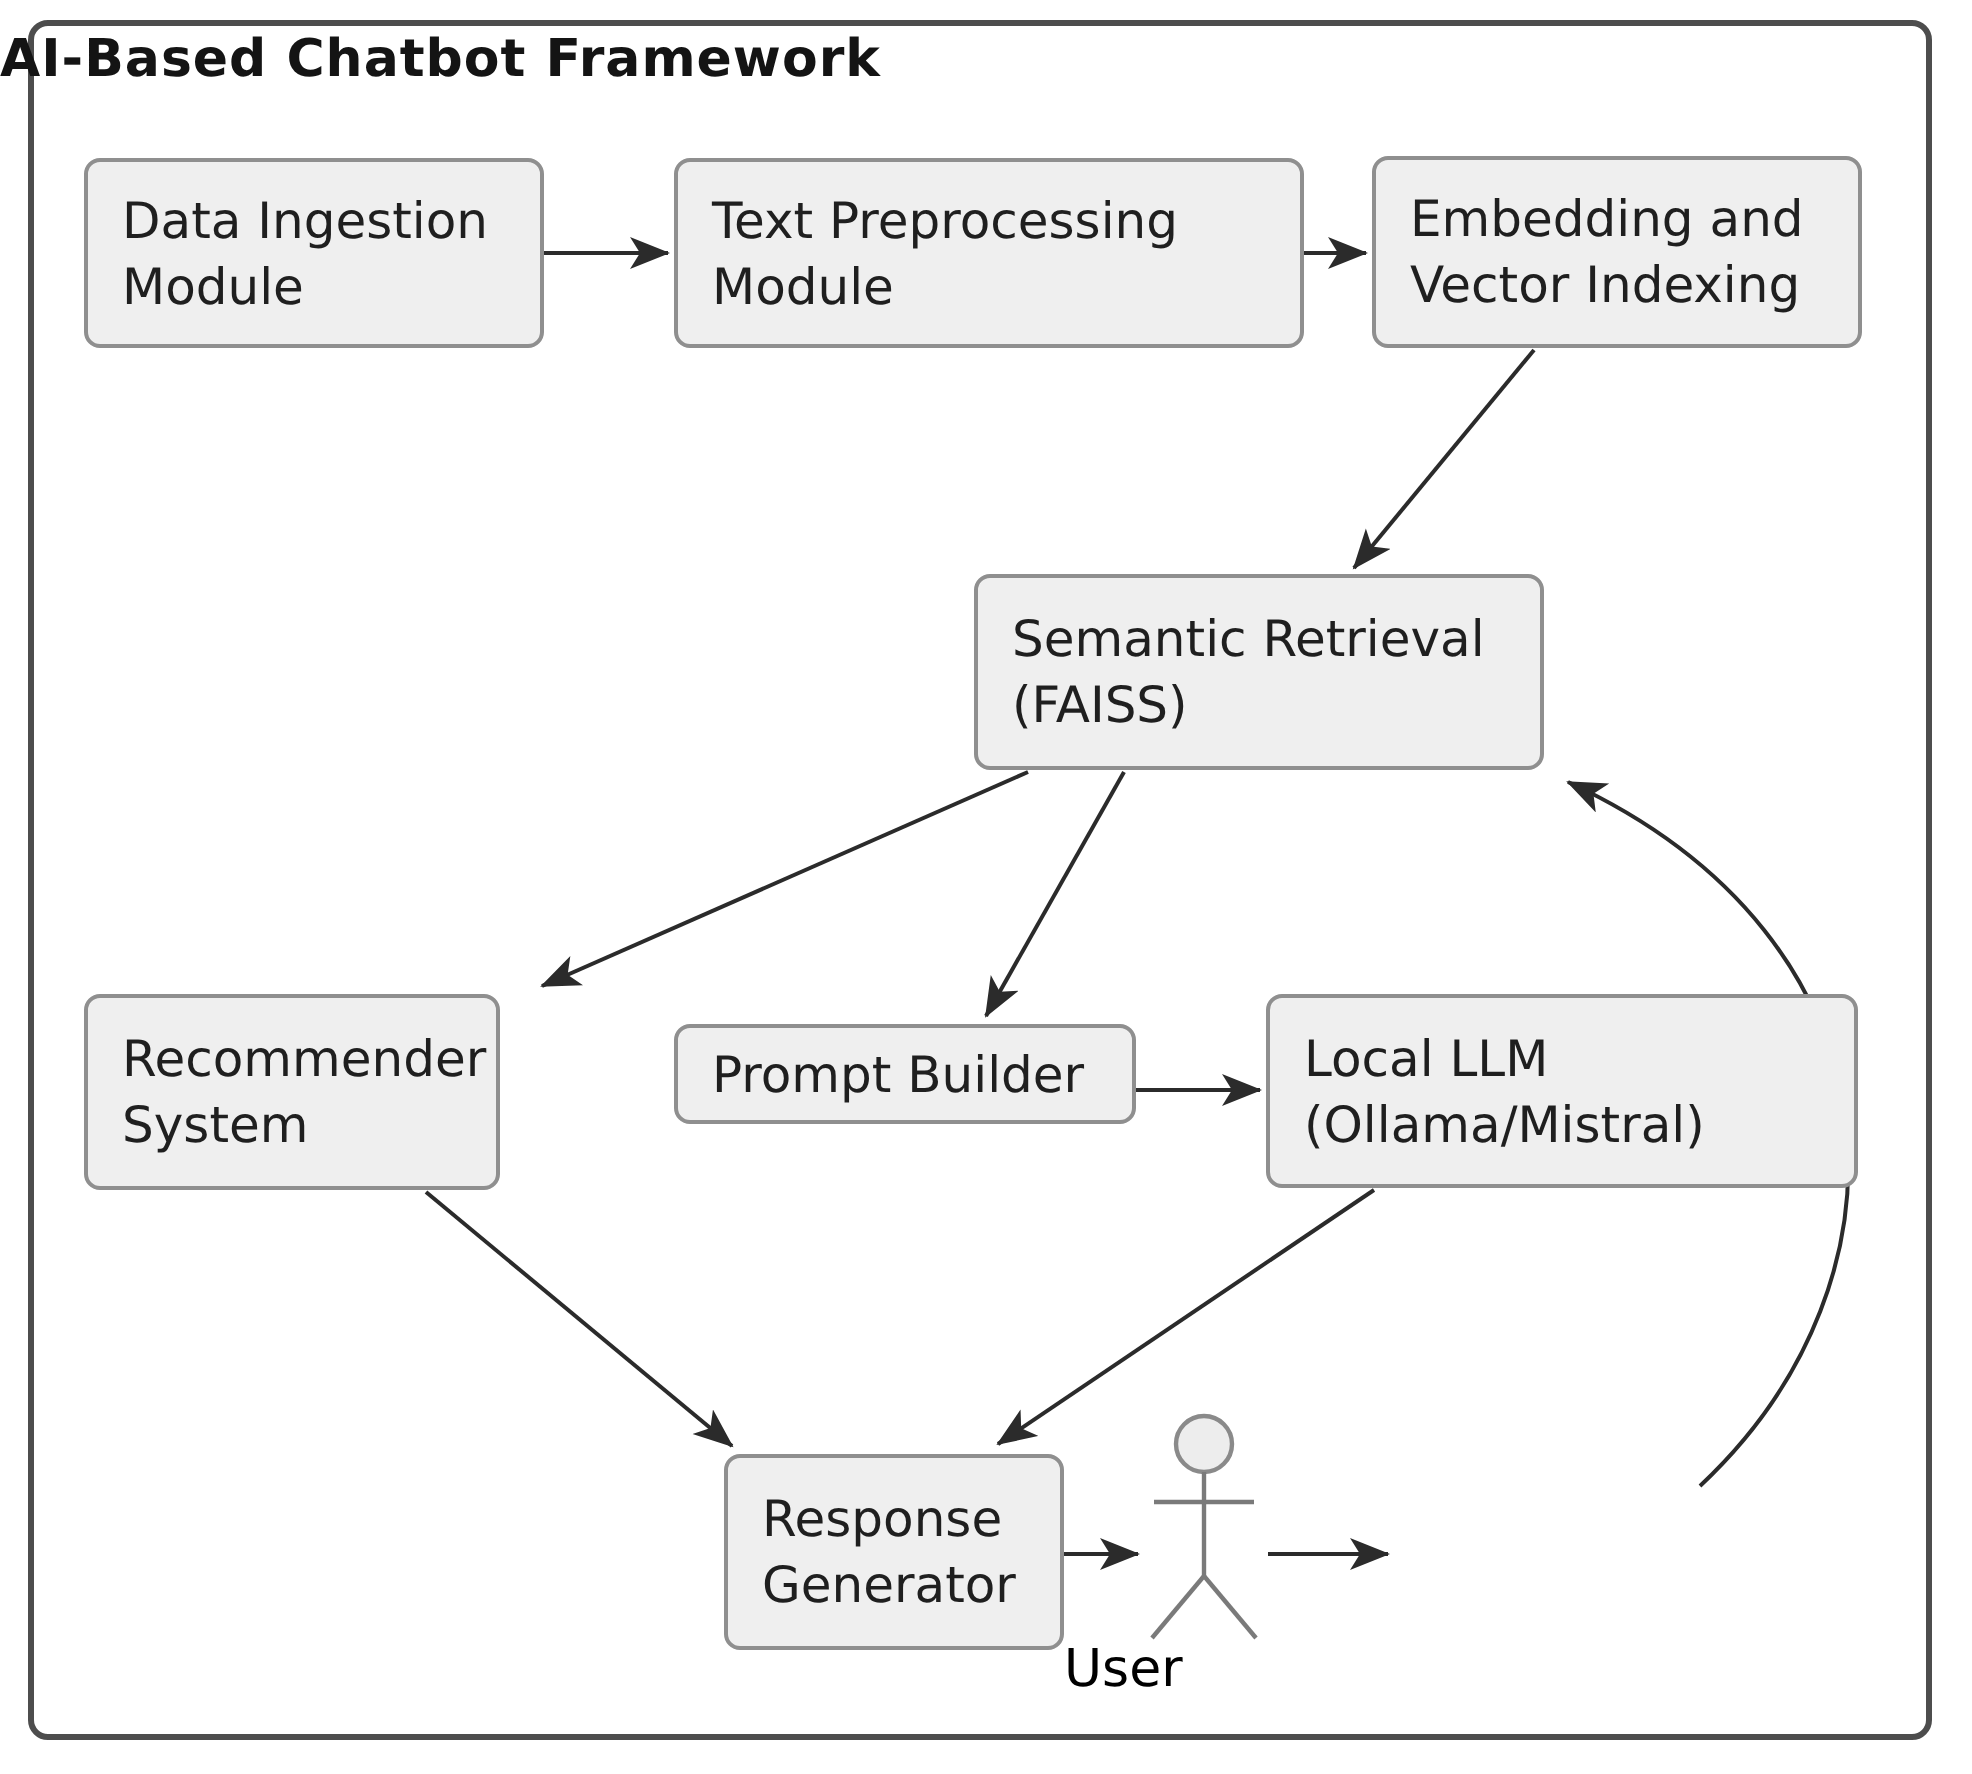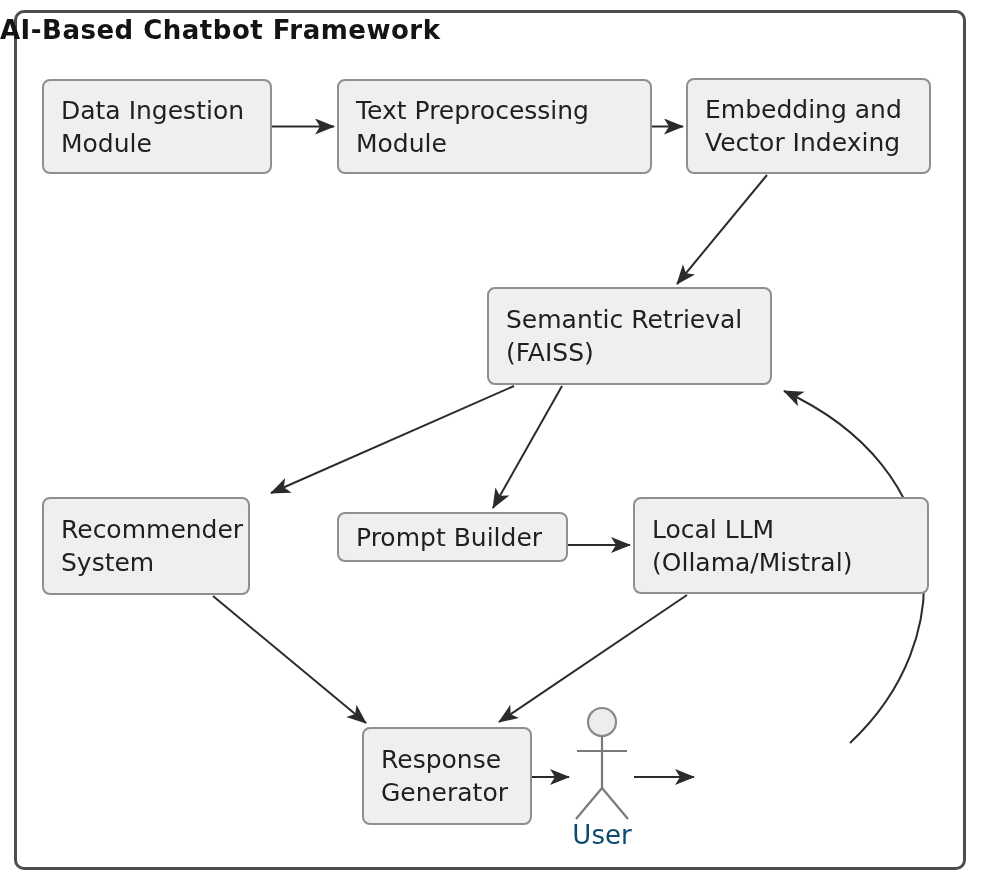--- a/index.html
+++ b/index.html
@@ -55,23 +55,22 @@
     font-size: 25px;
     line-height: 33px;
     color: #1f1f1f;
     white-space: pre-line;
   }
   .actor-label {
     position: absolute;
     left: 532px;
     top: 820px;
     width: 140px;
-    text-align: center;
     font-size: 26px;
-    color: #0c4a6e;
+    color: #000000;
   }
 </style>
 </head>
 <body>
 
 <div class="canvas">
 
   <div class="frame"></div>
 
   <div class="diagram-title">AI-Based Chatbot Framework</div>

